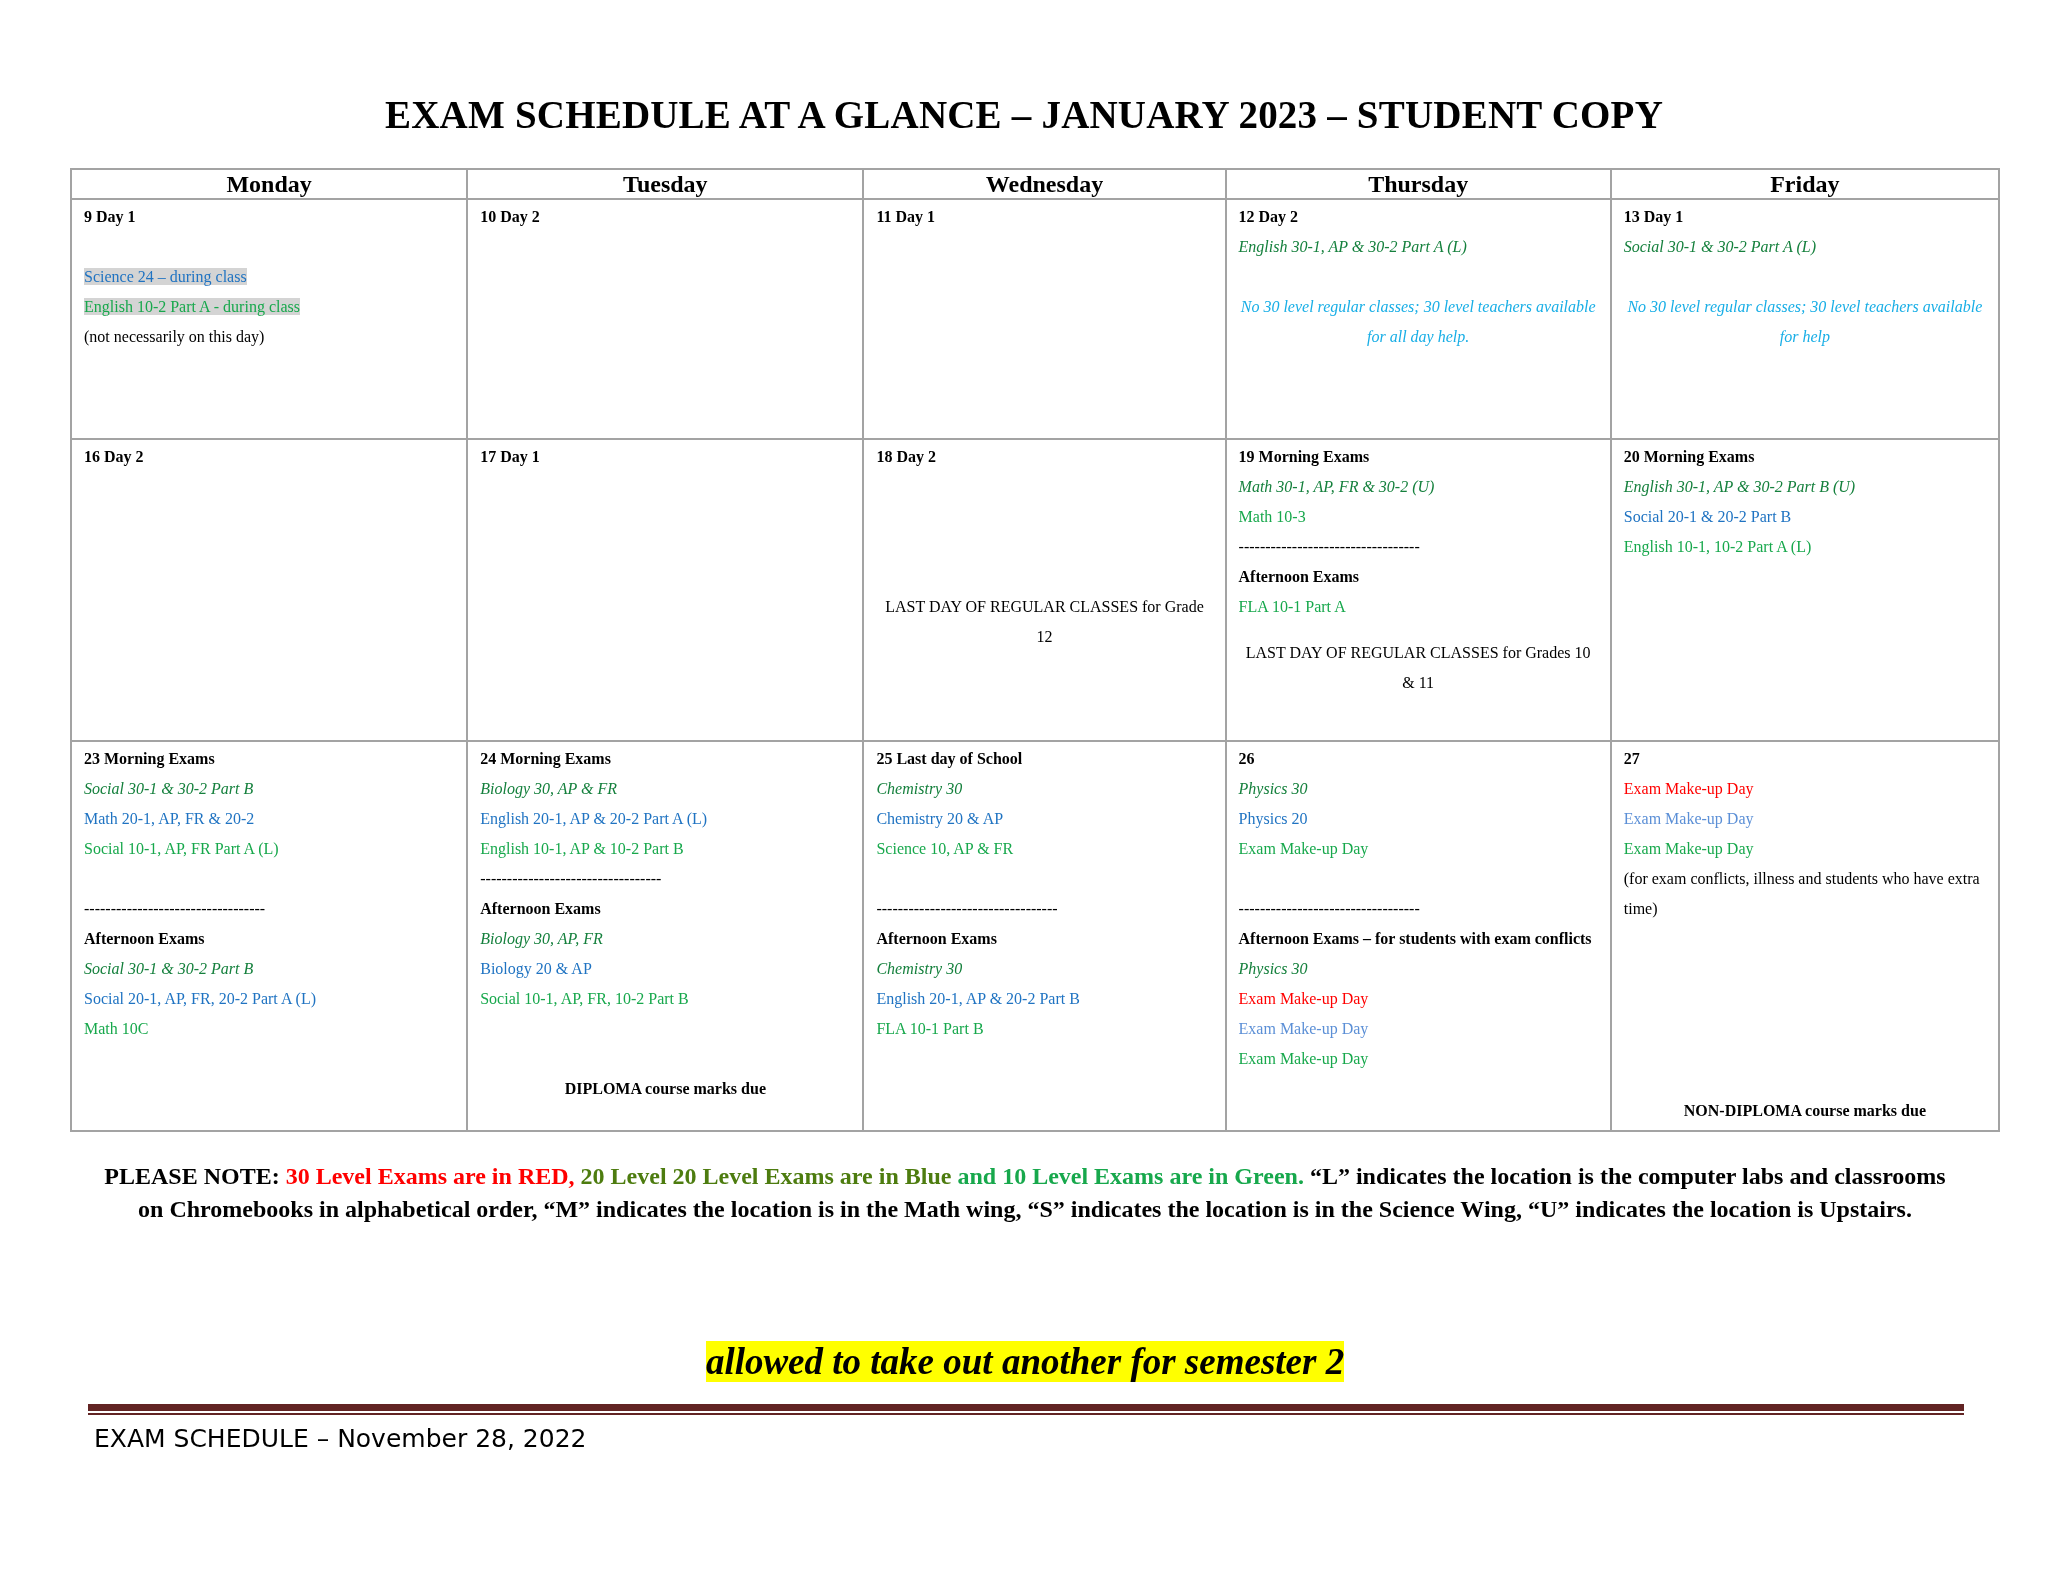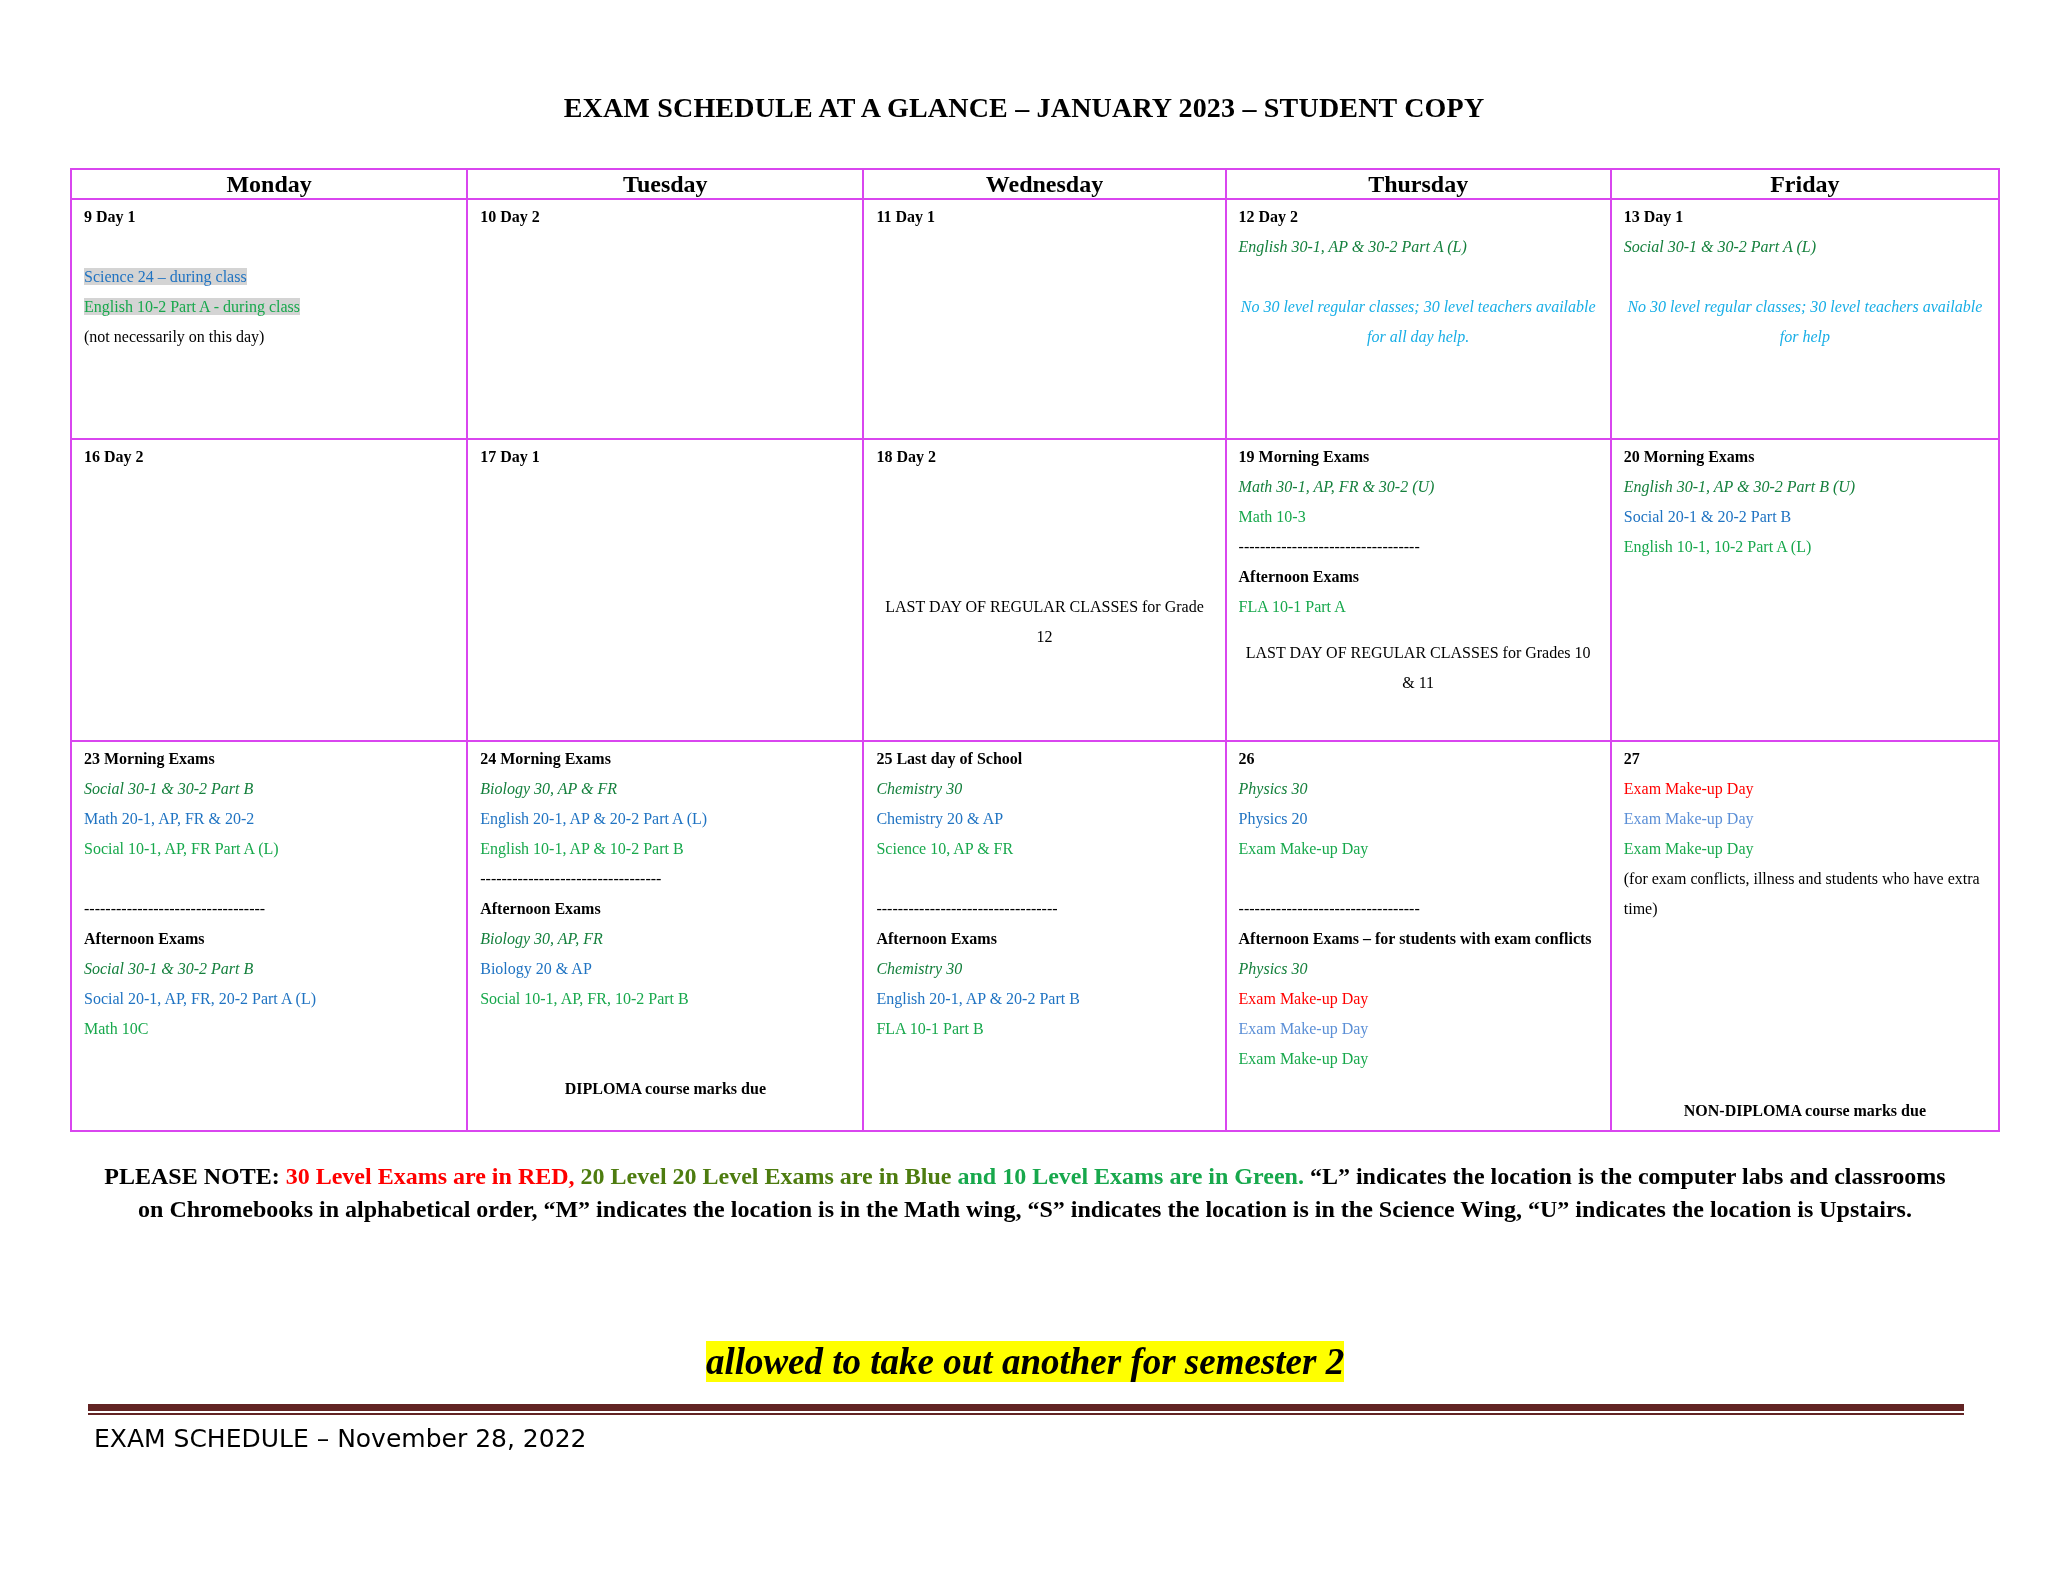--- a/index.html
+++ b/index.html
@@ -1,22 +1,22 @@
 <!DOCTYPE html>
 <html><head>
 <meta charset="utf-8">
 <style>
   html, body { margin: 0; padding: 0; background: #ffffff; }
   body { width: 2048px; height: 1582px; position: relative; overflow: hidden;
          font-family: "Liberation Serif", "DejaVu Serif", serif; color: #000; }
   .title { position: absolute; left: 0; top: 92px; width: 2048px; text-align: center;
-           font-weight: bold; font-size: 28px; letter-spacing: 0.2px; }
+           font-weight: bold; font-size: 39px; letter-spacing: 0.2px; }
   table.cal { position: absolute; left: 70px; top: 168px; width: 1930px;
               border-collapse: collapse; table-layout: fixed; }
-  table.cal th, table.cal td { border: 2px solid #d946ef; vertical-align: top; }
+  table.cal th, table.cal td { border: 2px solid #a3a3a3; vertical-align: top; }
   table.cal th { font-size: 24px; font-weight: bold; height: 28px; padding: 0; line-height: 28px; }
   table.cal td { font-size: 16px; line-height: 30px; padding: 2px 12px 4px 12px; position: relative; }
   tr.r1 td { height: 232px; }
   tr.r2 td { height: 294px; }
   tr.r3 td { height: 382px; }
   .hd { font-weight: bold; }
   .c30 { color: #15803d; font-style: italic; }
   .c30n { color: #ff0000; }
   .c20 { color: #1f73c2; }
   .c20l { color: #5b8fd6; }

